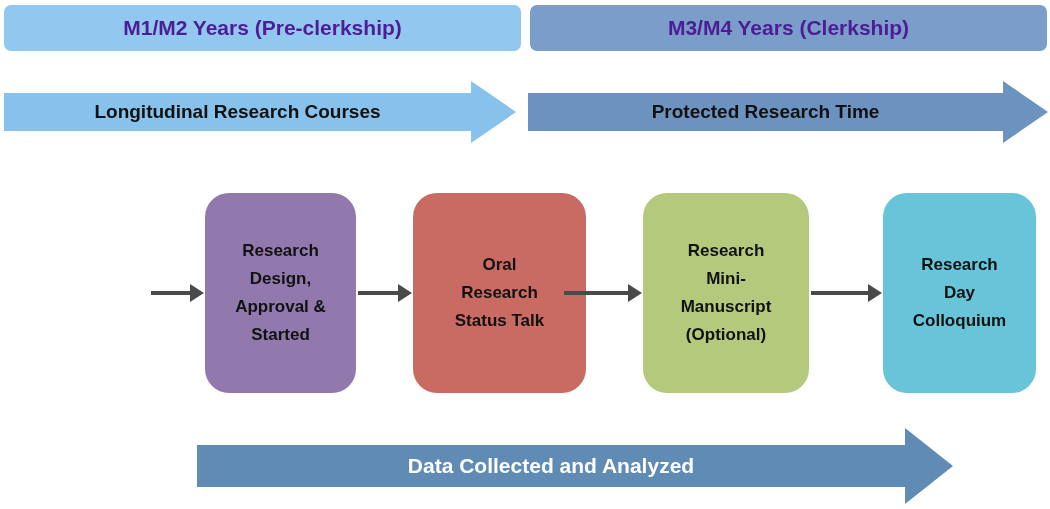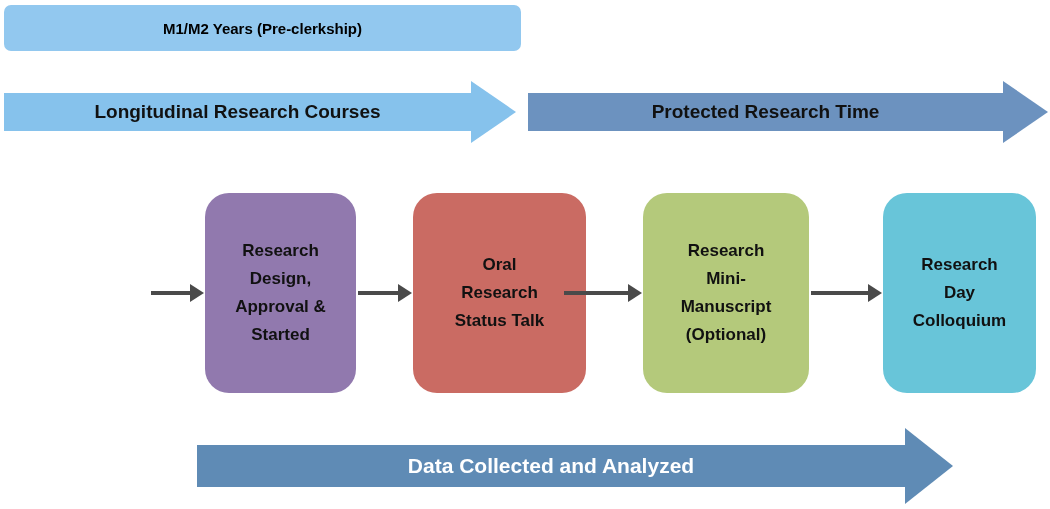--- a/index.html
+++ b/index.html
@@ -23,23 +23,23 @@
     top: 5px;
     height: 46px;
     border-radius: 7px;
     display: flex;
     align-items: center;
     justify-content: center;
   }
   .header-bar.left  { left: 4px;  width: 517px; }
   .header-bar.right { left: 530px; width: 517px; }
   .header-text {
-    font-size: 15px;
-    font-weight: bold;
-    color: #000000;
+    font-size: 21px;
+    font-weight: bold;
+    color: #4c1d95;
     white-space: nowrap;
   }
 
   
   .tl-arrow {
     position: absolute;
     top: 81px;
     height: 62px;
     display: flex;
     align-items: center;
@@ -148,20 +148,23 @@
   }
 </style>
 </head>
 <body>
 
 <div class="canvas">
 
   <div class="header-bar left" style="background: rgb(146, 200, 239);">
     <span class="header-text">M1/M2 Years (Pre-clerkship)</span>
   </div>
+  <div class="header-bar right" style="background: rgb(123, 157, 201);">
+    <span class="header-text">M3/M4 Years (Clerkship)</span>
+  </div>
 
   <div class="tl-arrow left">
     <div class="tl-body" style="background: rgb(134, 194, 236);">
       <span class="tl-label">Longitudinal Research Courses</span>
     </div>
     <div class="tl-head" style="border-left-color: rgb(134, 194, 236);"></div>
   </div>
   <div class="tl-arrow right">
     <div class="tl-body" style="background: rgb(108, 146, 191);">
       <span class="tl-label">Protected Research Time</span>

